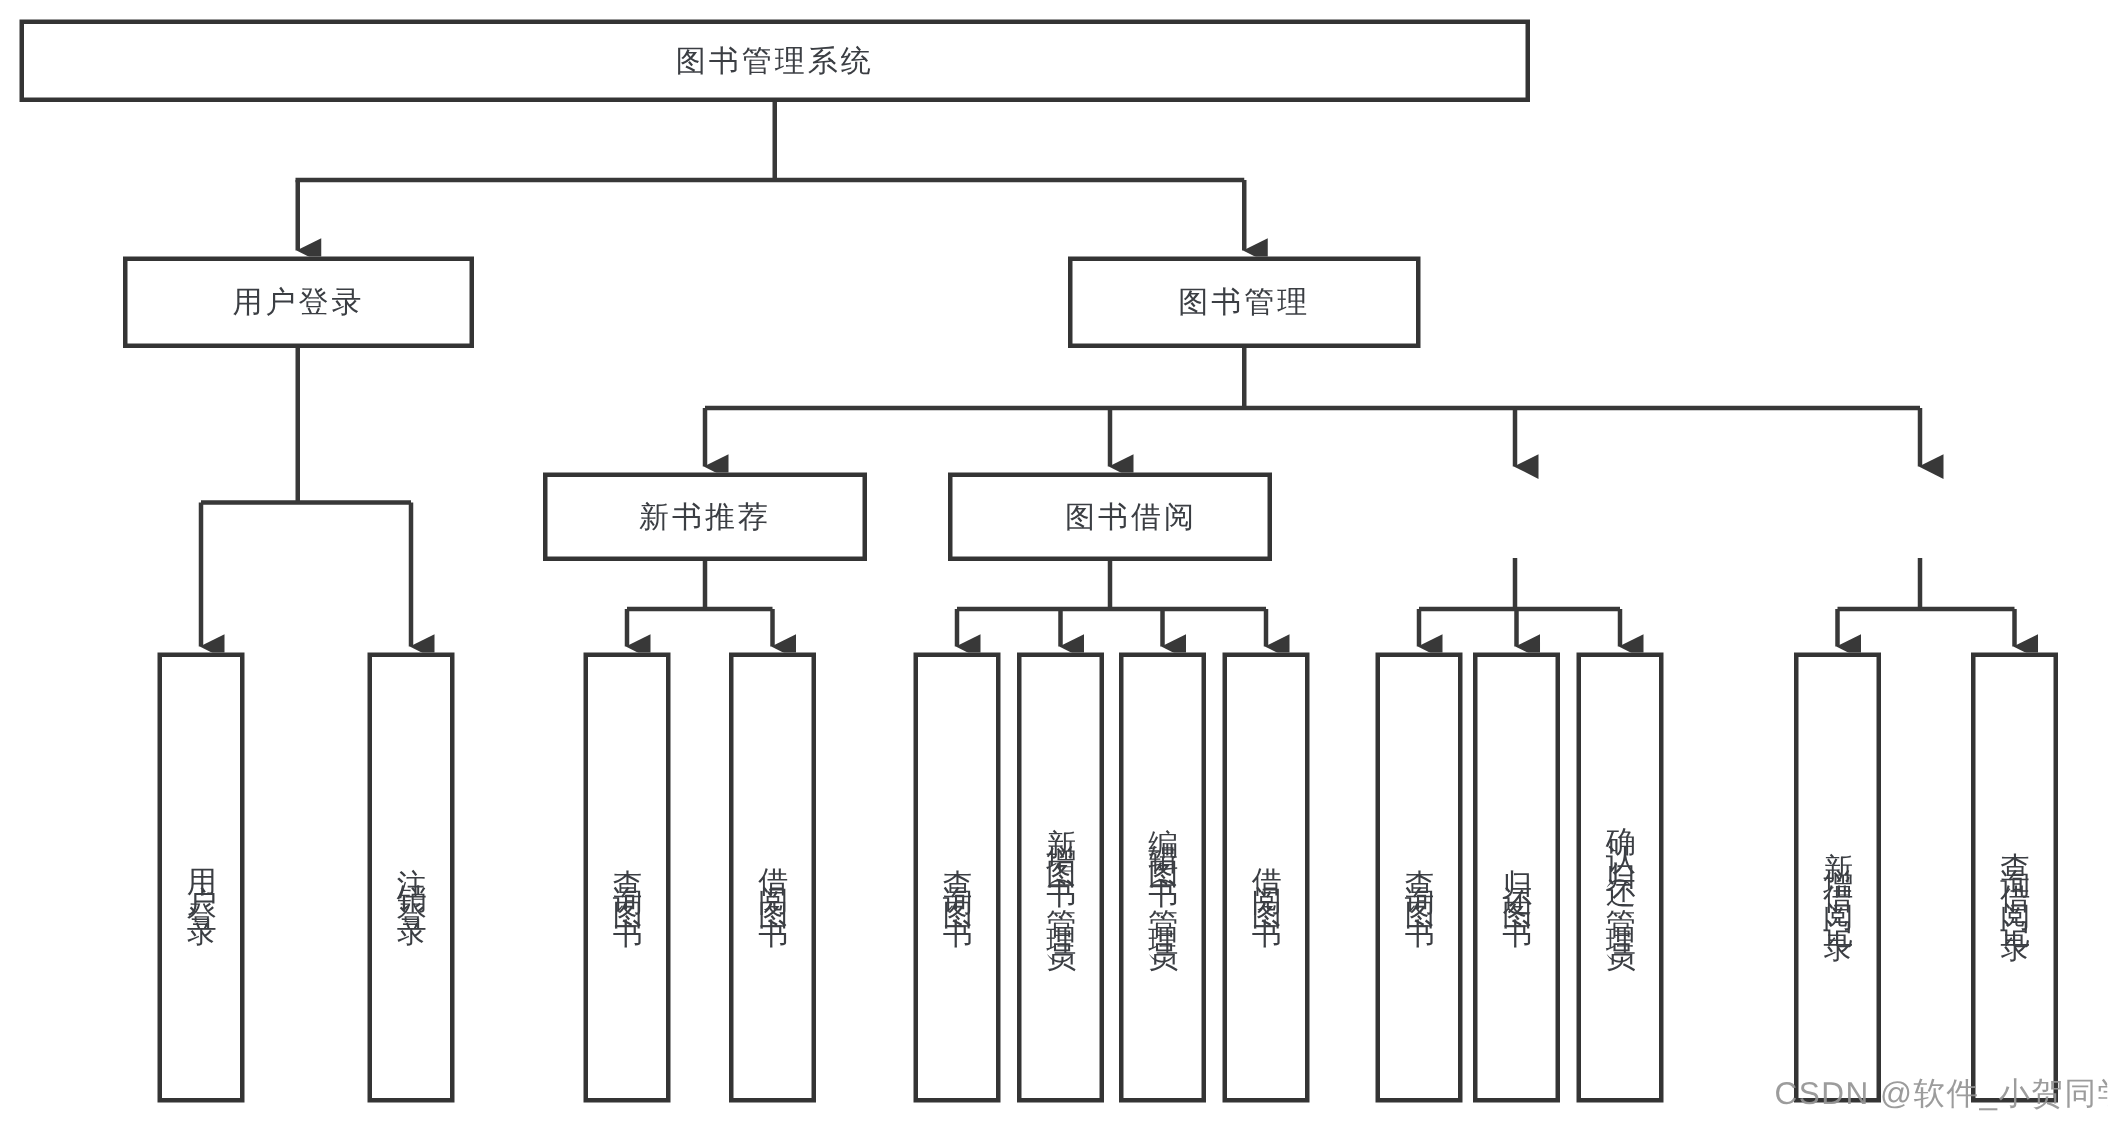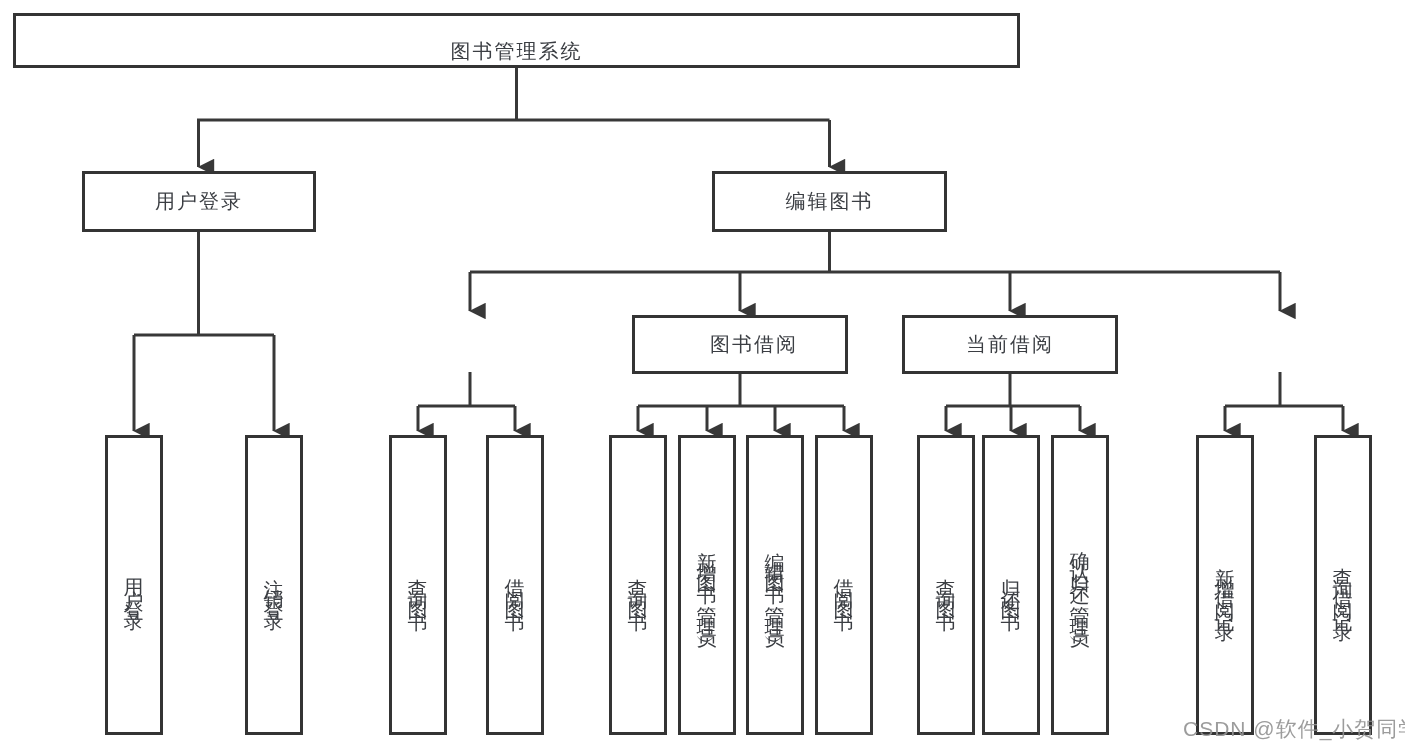--- a/index.html
+++ b/index.html
@@ -104,36 +104,36 @@
     <line x1="844" y1="406" x2="844" y2="431" stroke="#383838" stroke-width="3" marker-end="url(#arrow)"></line>
 
     <line x1="946" y1="406" x2="946" y2="431" stroke="#383838" stroke-width="3" marker-end="url(#arrow)"></line>
     <line x1="1011" y1="406" x2="1011" y2="431" stroke="#383838" stroke-width="3" marker-end="url(#arrow)"></line>
     <line x1="1080" y1="406" x2="1080" y2="431" stroke="#383838" stroke-width="3" marker-end="url(#arrow)"></line>
 
     <line x1="1225" y1="406" x2="1225" y2="431" stroke="#383838" stroke-width="3" marker-end="url(#arrow)"></line>
     <line x1="1343" y1="406" x2="1343" y2="431" stroke="#383838" stroke-width="3" marker-end="url(#arrow)"></line>
   </svg>
 
-  <div class="node hbox" style="left:13px; top:13px; width:1007px; height:55px;align-items:flex-end;">
+  <div class="node hbox" style="left:13px; top:13px; width:1007px; height:55px;">
     <span class="label">图书管理系统</span>
   </div>
 
   <div class="node hbox" style="left:82px; top:171px; width:234px; height:61px;">
     <span class="label">用户登录</span>
   </div>
   <div class="node hbox" style="left:712px; top:171px; width:235px; height:61px;">
-    <span class="label">编辑图书</span>
+    <span class="label">图书管理</span>
   </div>
 
+  <div class="node hbox" style="left:362px; top:315px; width:216px; height:59px;">
+    <span class="label">新书推荐</span>
+  </div>
   <div class="node hbox" style="left:632px; top:315px; width:216px; height:59px;padding-left:28px;">
     <span class="label">图书借阅</span>
-  </div>
-  <div class="node hbox" style="left:902px; top:315px; width:216px; height:59px;">
-    <span class="label">当前借阅</span>
   </div>
 
   <div class="node vbox" style="left:105px;">
     <span class="label">用户登录</span>
   </div>
   <div class="node vbox" style="left:245px;">
     <span class="label">注销登录</span>
   </div>
 
   <div class="node vbox" style="left:389px;">

